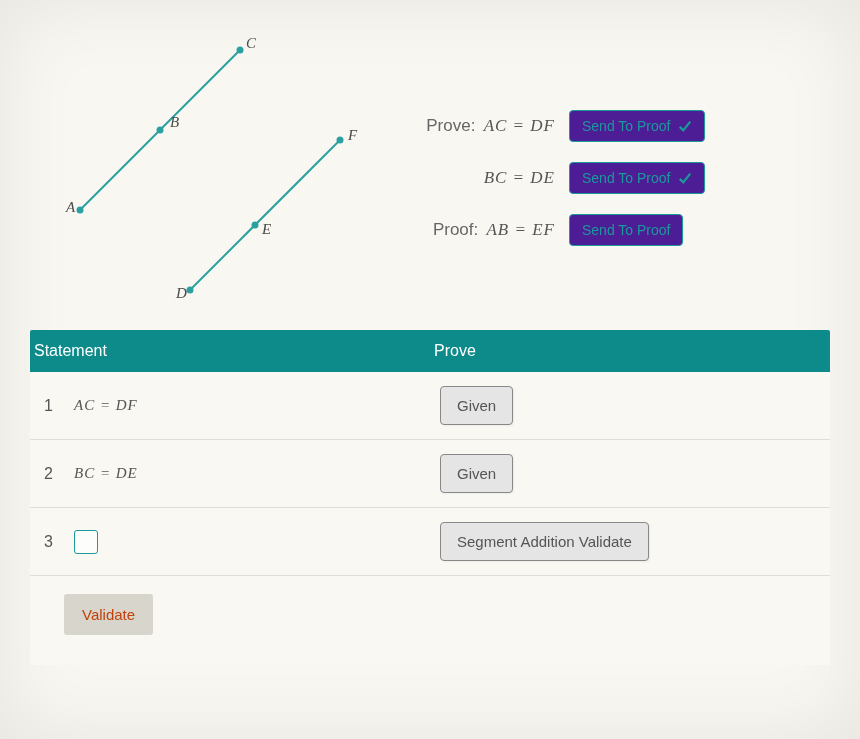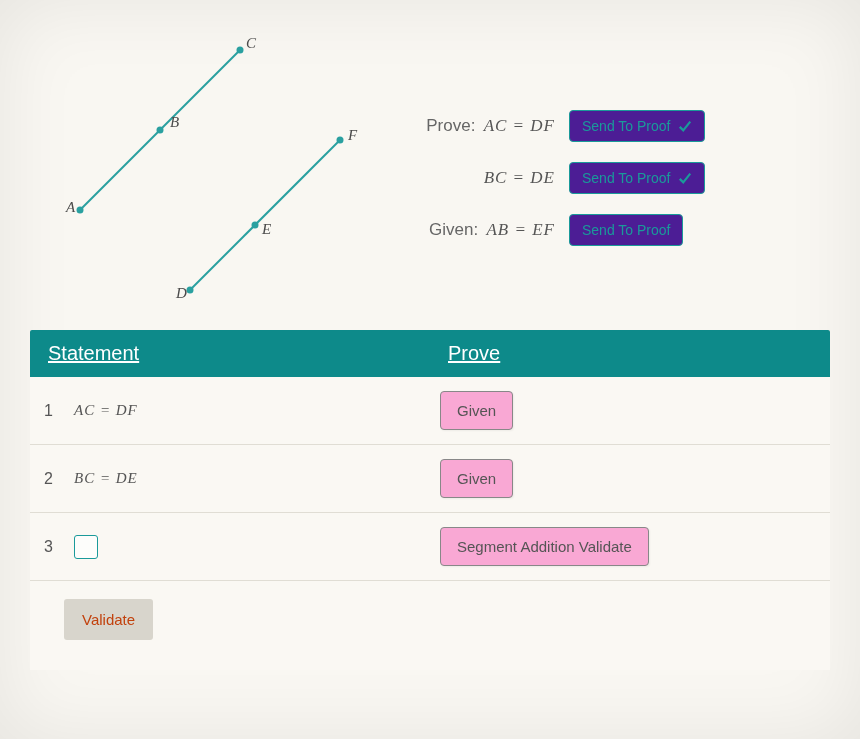--- a/index.html
+++ b/index.html
@@ -76,23 +76,22 @@
   .proof-table {
     margin: 10px 30px 0 30px;
   }
   .proof-header {
     background: #0d8a8a;
     color: #fff;
     display: flex;
     border-radius: 2px 2px 0 0;
   }
   .proof-header .col-stmt, .proof-header .col-reason {
-    padding: 12px 18px;
-    font-size: 20px;
-    text-decoration: underline;
+    padding: 12px 4px;
+    font-size: 16px;
   }
   .col-stmt { width: 50%; }
   .col-reason { width: 50%; }
   .proof-row {
     display: flex;
     border-bottom: 1px solid #e0ddd4;
     background: #faf8f3;
   }
   .cell-stmt {
     width: 50%;
@@ -120,21 +119,21 @@
   .empty-box {
     width: 24px;
     height: 24px;
     border: 1.5px solid #1a9a9a;
     border-radius: 3px;
     background: #fdfdfb;
     cursor: pointer;
   }
   .reason-btn {
     border: 1px solid #888;
-    background: #f9a8d4;
+    background: #e5e5e5;
     color: #555;
     padding: 10px 16px;
     border-radius: 4px;
     font-size: 15px;
     display: inline-block;
     cursor: pointer;
     box-shadow: 1px 1px 2px rgba(0,0,0,0.05);
   }
   .reason-btn.wide { white-space: nowrap;}
   .validate-area {
@@ -200,21 +199,21 @@
         </div>
         <button class="send-btn">
           <span>Send To Proof</span>
           <svg class="check-icon" viewBox="0 0 16 16">
               <polyline points="2,9 6,13 14,3"></polyline>
             </svg>
         </button>
       </div>
       <div class="given-row">
         <div class="given-label">
-          <span class="prefix">Given:</span>
+          <span class="prefix">Proof:</span>
           <span class="math">AB = EF</span>
         </div>
         <button class="send-btn">
           <span>Send To Proof</span>
         </button>
       </div>
     </div>
   </div>
 
   <div class="proof-table">

